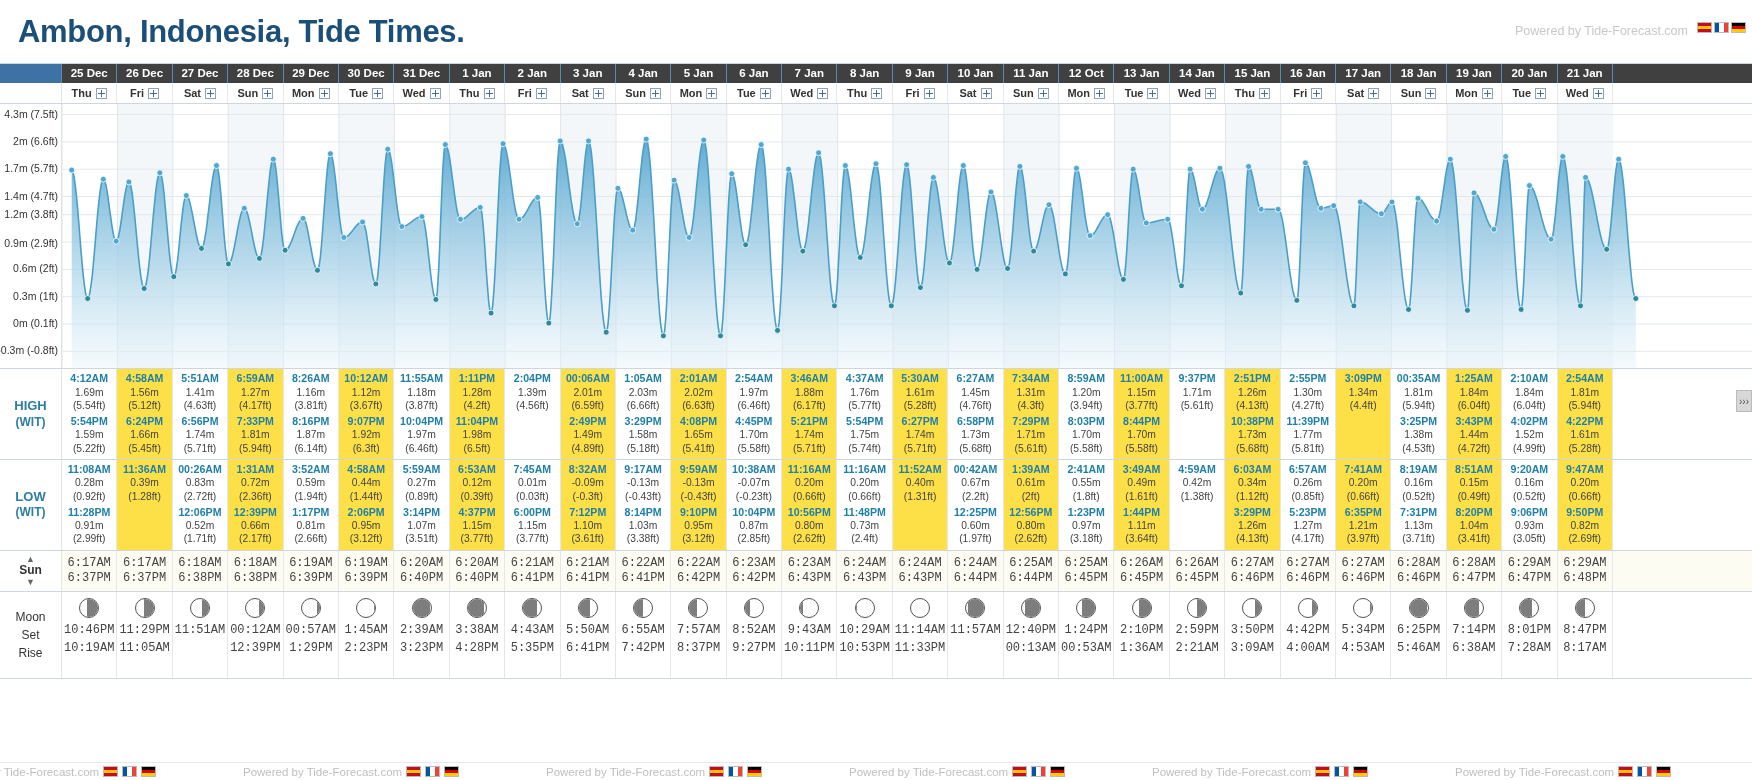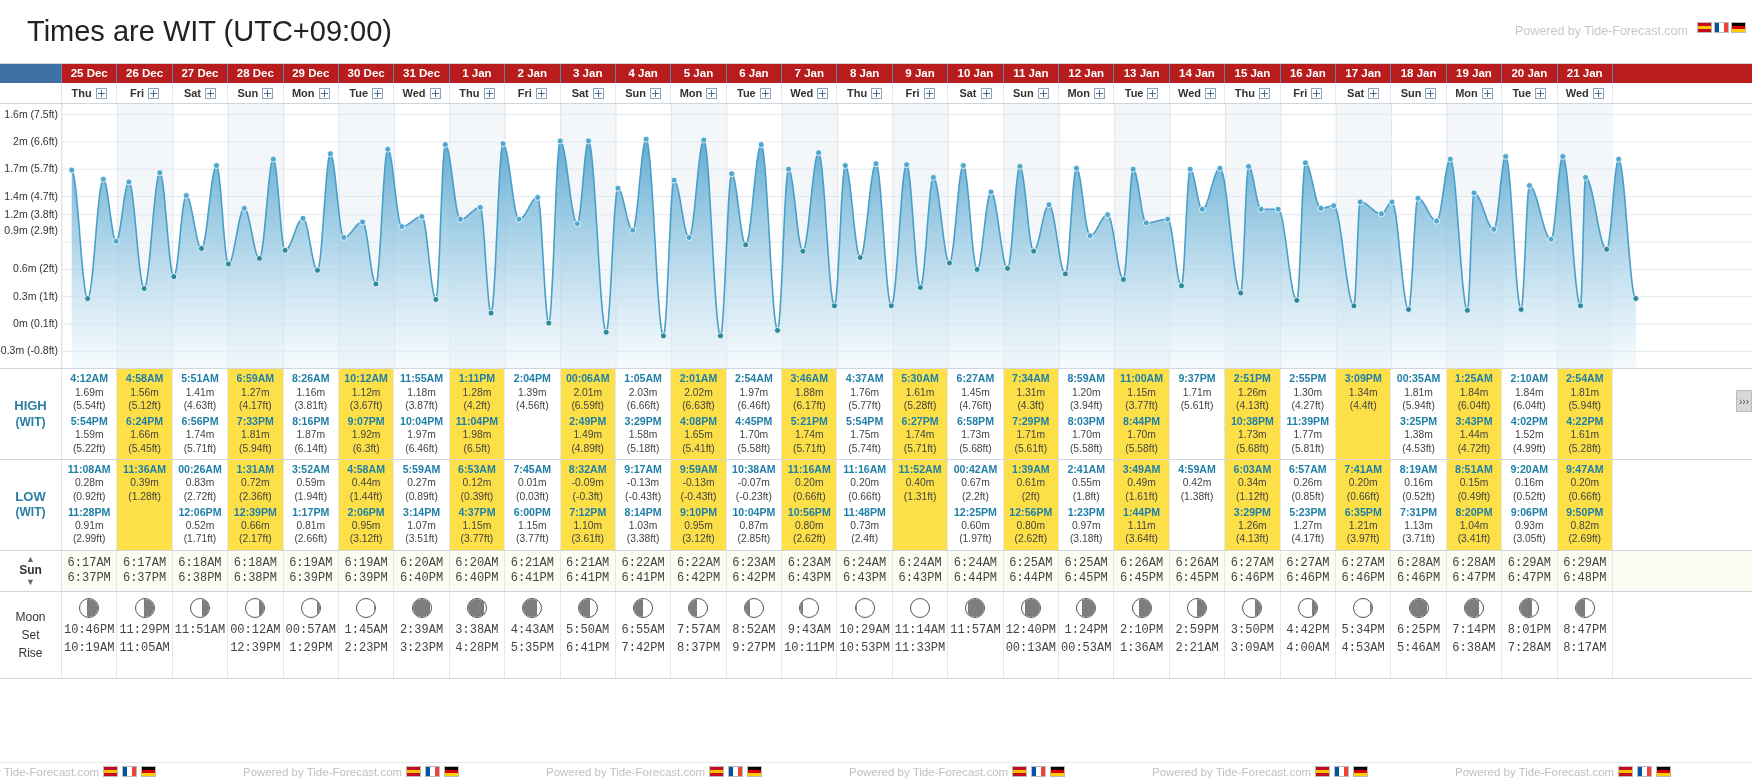--- a/index.html
+++ b/index.html
@@ -30,21 +30,21 @@
     font-size:12.5px; color:#c8c8c8;
   }
   .head-flags { position:absolute; right:6px; top:22px; display:flex; gap:2px; }
   .flag { width:15px; height:11px; border:1px solid #bbb; display:inline-block; }
   .f-es { background:linear-gradient(to bottom,#c60b1e 0 30%,#ffc400 30% 70%,#c60b1e 70% 100%); }
   .f-fr { background:linear-gradient(to right,#0055a4 0 33%,#fff 33% 66%,#ef4135 66% 100%); }
   .f-de { background:linear-gradient(to bottom,#000 0 33%,#dd0000 33% 66%,#ffce00 66% 100%); }
 
   
   .datebar {
-    display:flex; background:#b91c1c; color:#fff; height:19px;
+    display:flex; background:#404040; color:#fff; height:19px;
     font-size:11.5px; font-weight:bold;
   }
   .datebar .lead { width:62px; flex:0 0 62px; background:#3f72a4; border-right:1px solid #5d88b5;}
   .datebar .dcell {
     flex:0 0 55.4px; text-align:center; line-height:19px;
     border-right:1px solid #5d88b5; overflow:hidden; white-space:nowrap;
   }
   .daybar {
     display:flex; height:21px; font-size:11px; color:#333;
     border-bottom:1px solid #cfd6dd; background:#fff;
@@ -126,21 +126,21 @@
     background:#d8d8d8; border:1px solid #bbb; display:flex;
     align-items:center; justify-content:center; font-size:10px; color:#555;
   }
 </style>
 </head>
 <body>
 
 <div id="app">
 
   <div class="header">
-    <span class="title-sub">Times are WIT (UTC+09:00)</span>
+    <span class="title-main">Ambon, Indonesia, Tide Times.</span>
     <span class="powered-head">Powered by Tide-Forecast.com</span>
     <span class="head-flags">
       <span class="flag f-es"></span>
       <span class="flag f-fr"></span>
       <span class="flag f-de"></span>
     </span>
   </div>
 
   <div class="datebar" id="datebar">
     <div class="lead"></div>
@@ -155,21 +155,21 @@
       <div class="dcell">2 Jan</div>
       <div class="dcell">3 Jan</div>
       <div class="dcell">4 Jan</div>
       <div class="dcell">5 Jan</div>
       <div class="dcell">6 Jan</div>
       <div class="dcell">7 Jan</div>
       <div class="dcell">8 Jan</div>
       <div class="dcell">9 Jan</div>
       <div class="dcell">10 Jan</div>
       <div class="dcell">11 Jan</div>
-      <div class="dcell">12 Jan</div>
+      <div class="dcell">12 Oct</div>
       <div class="dcell">13 Jan</div>
       <div class="dcell">14 Jan</div>
       <div class="dcell">15 Jan</div>
       <div class="dcell">16 Jan</div>
       <div class="dcell">17 Jan</div>
       <div class="dcell">18 Jan</div>
       <div class="dcell">19 Jan</div>
       <div class="dcell">20 Jan</div>
       <div class="dcell">21 Jan</div>
     </div>
@@ -285,26 +285,26 @@
         <span class="expand"></span>
       </div>
       <div class="wcell">
         <span class="wd">Wed</span>
         <span class="expand"></span>
       </div>
     </div>
 
   <div class="graph-wrap">
     <div class="yaxis" id="yaxis">
-        <div class="ytick" style="top: 3.55357px;">1.6m (7.5ft)</div>
+        <div class="ytick" style="top: 3.55357px;">4.3m (7.5ft)</div>
         <div class="ytick" style="top: 30.875px;">2m (6.6ft)</div>
         <div class="ytick" style="top: 58.1964px;">1.7m (5.7ft)</div>
         <div class="ytick" style="top: 85.5179px;">1.4m (4.7ft)</div>
         <div class="ytick" style="top: 103.732px;">1.2m (3.8ft)</div>
-        <div class="ytick" style="top: 120px;">0.9m (2.9ft)</div>
+        <div class="ytick" style="top: 133px;">0.9m (2.9ft)</div>
         <div class="ytick" style="top: 158.375px;">0.6m (2ft)</div>
         <div class="ytick" style="top: 185.696px; padding-left: 47px;">0.3m (1ft)</div>
         <div class="ytick" style="top: 213.018px;">0m (0.1ft)</div>
         <div class="ytick" style="top: 240.339px;">-0.3m (-0.8ft)</div>
       </div>
     <div class="plot" id="plot">
         <svg width="1690" height="265">
           <line x1="0" x2="0" y1="0" y2="265" stroke="#dfe5ea" stroke-width="1"></line>
           <rect x="55.4" y="0" width="55.4" height="265" fill="#f4f7fa"></rect>
           <line x1="55.4" x2="55.4" y1="0" y2="265" stroke="#dfe5ea" stroke-width="1"></line>

